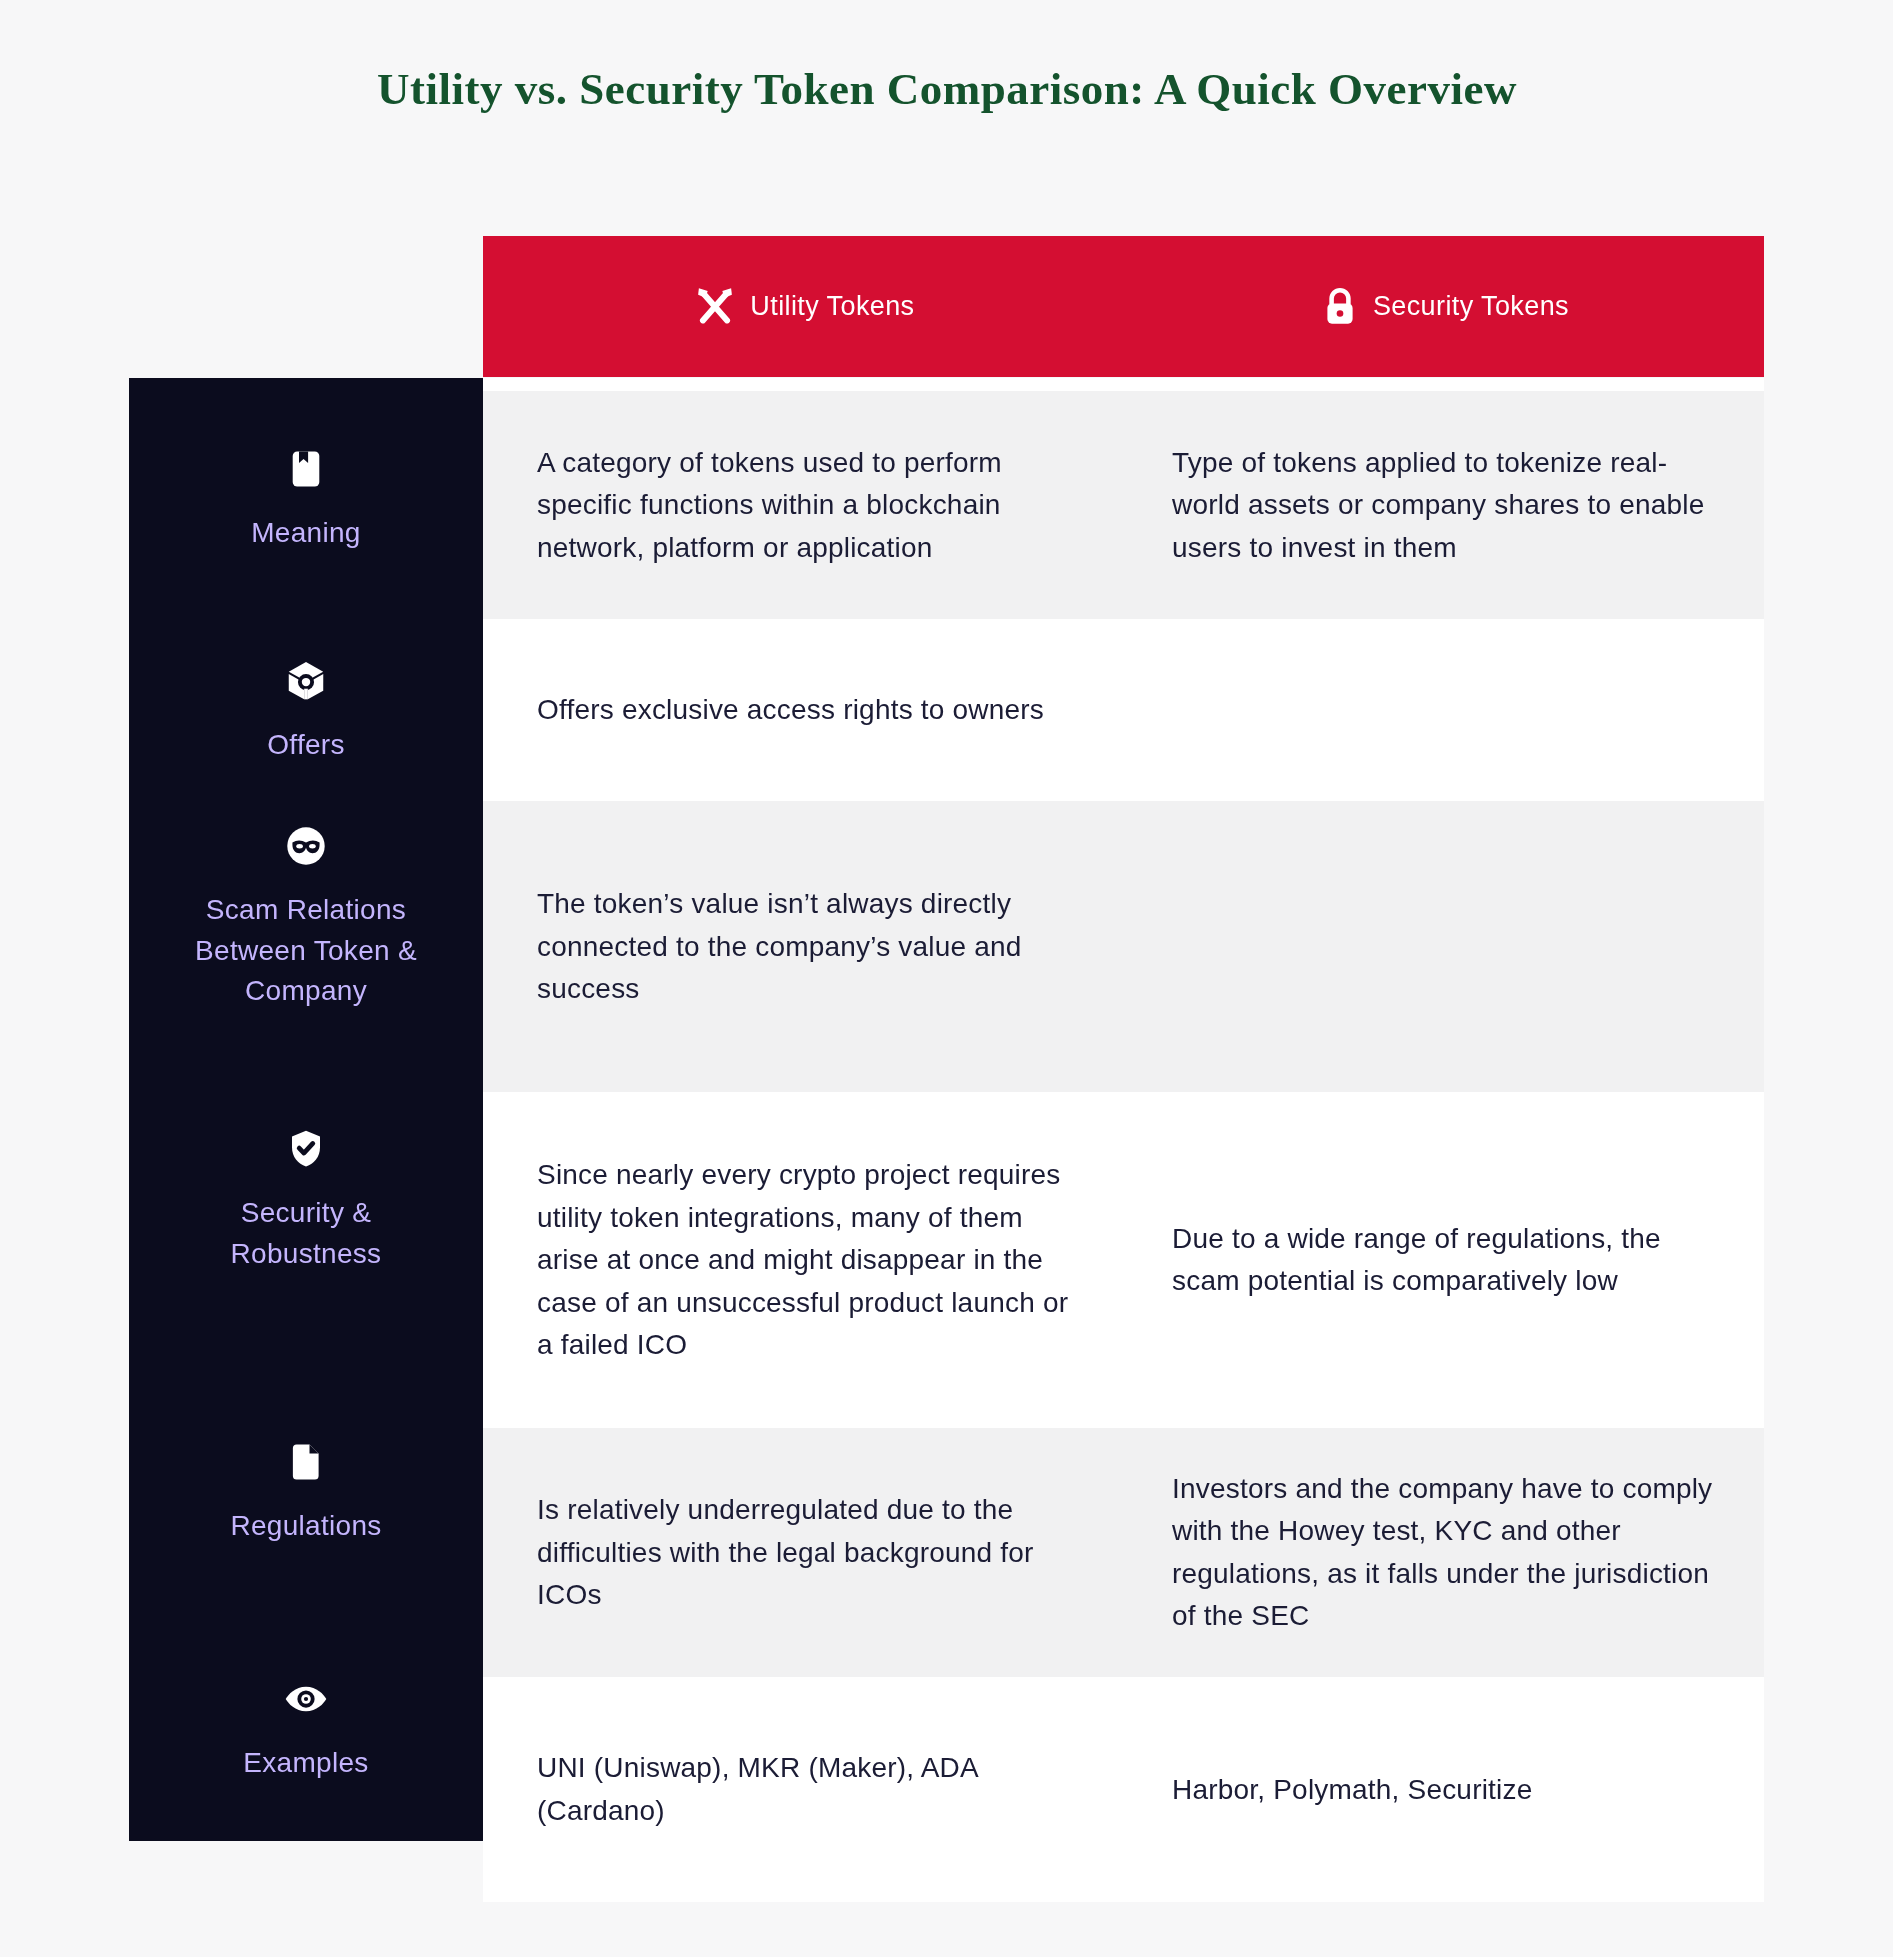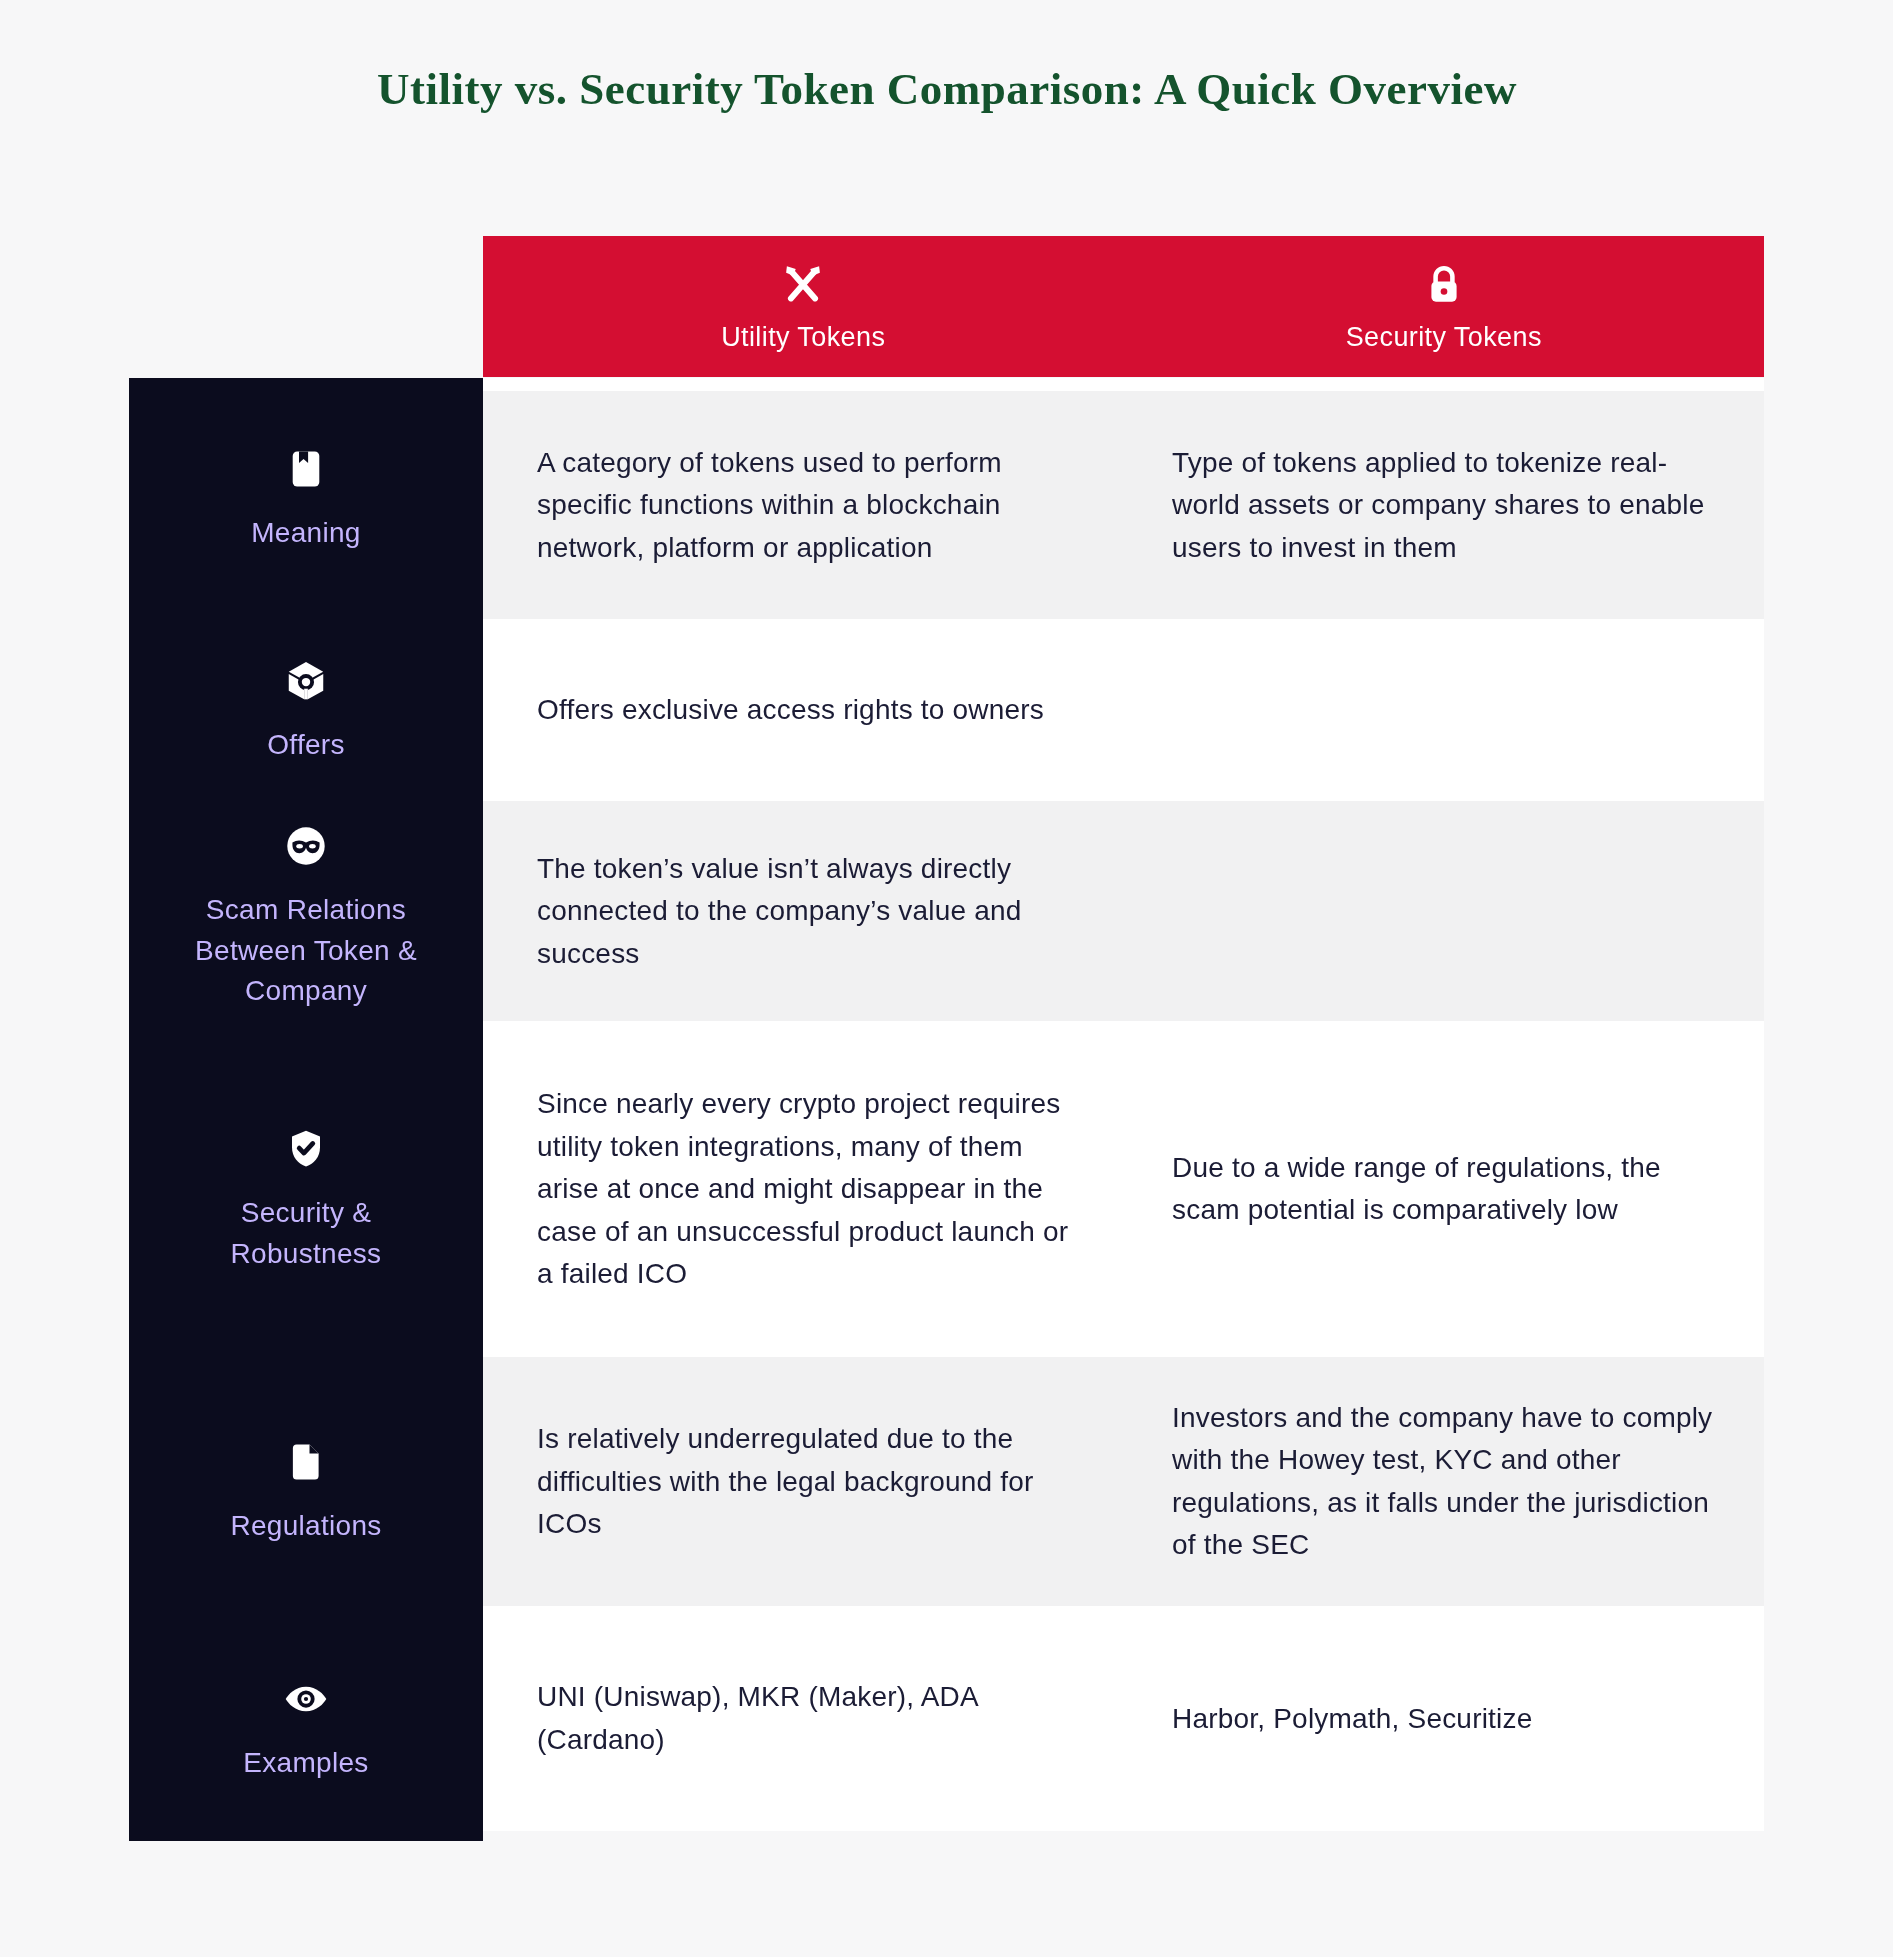--- a/index.html
+++ b/index.html
@@ -17,21 +17,21 @@
     font-family:"Liberation Serif","DejaVu Serif",serif;
     font-weight:700;font-size:45px;letter-spacing:0.5px;
     color:#14532d;margin:0;
   }
 
   
   .table-header{
     position:absolute;left:483px;top:236px;width:1281px;height:141px;
     background:#d40e32;display:flex;
   }
-  .hcol{flex:1;display:flex;flex-direction:column;align-items:center;justify-content:center;gap:12.4px;}
+  .hcol{flex:1;display:flex;flex-direction:row;align-items:center;justify-content:center;gap:12.4px;}
   .hicon{display:flex;align-items:center;justify-content:center;height:50px;}
   .hlabel{color:#ffffff;font-size:27px;font-weight:500;letter-spacing:0.4px;}
 
   
   .sidebar{
     position:absolute;left:129px;top:378px;width:354px;height:1463px;
     background:#0b0c1e;
   }
   .scell{display:flex;flex-direction:column;align-items:center;justify-content:center;gap:19px;}
   .sicon{display:flex;align-items:center;justify-content:center;height:50px;}
@@ -160,21 +160,21 @@
 
     <div class="trow gray" style="height:228px">
       <div class="cell cell-utility">A category of tokens used to perform specific functions within a blockchain network, platform or application</div>
       <div class="cell cell-security">Type of tokens applied to tokenize real-world assets or company shares to enable users to invest in them</div>
     </div>
 
     <div class="trow white" style="height:182px">
       <div class="cell cell-utility">Offers exclusive access rights to owners</div>
     </div>
 
-    <div class="trow gray" style="height:220px">
+    <div class="trow gray" style="height:291px">
       <div class="cell cell-utility">The token’s value isn’t always directly connected to the company’s value and success</div>
     </div>
 
     <div class="trow white" style="height:336px">
       <div class="cell cell-utility">Since nearly every crypto project requires utility token integrations, many of them arise at once and might disappear in the case of an unsuccessful product launch or a failed ICO</div>
       <div class="cell cell-security">Due to a wide range of regulations, the scam potential is comparatively low</div>
     </div>
 
     <div class="trow gray" style="height:249px">
       <div class="cell cell-utility">Is relatively underregulated due to the difficulties with the legal background for ICOs</div>

